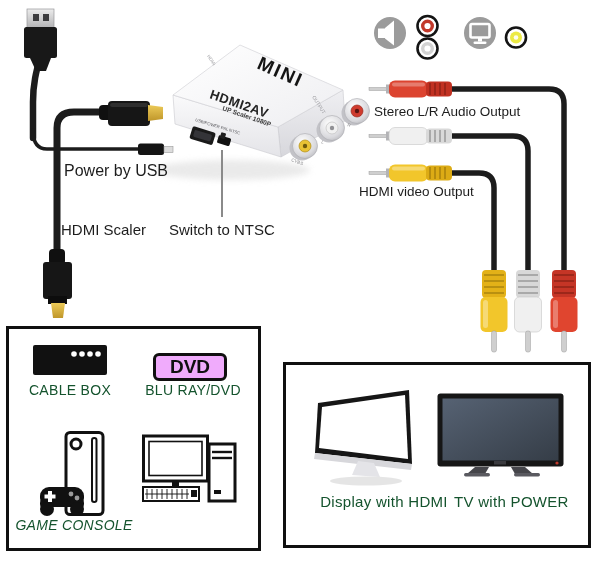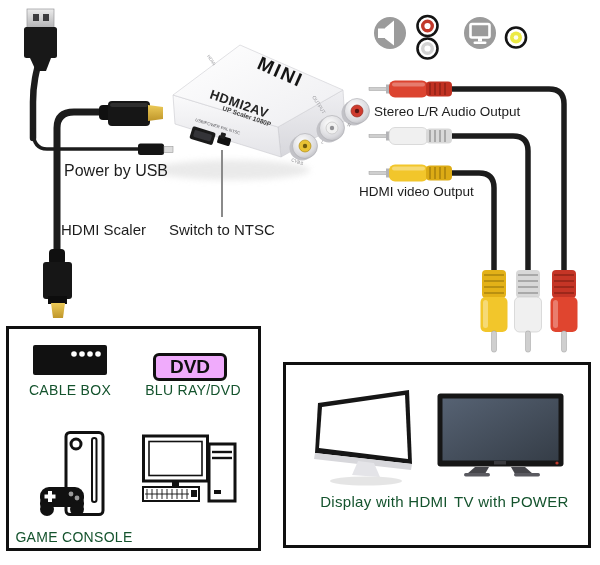--- a/index.html
+++ b/index.html
@@ -282,21 +282,21 @@
         <rect x="2" y="66" width="14" height="13" rx="6" fill="#111"></rect>
         <rect x="32" y="66" width="14" height="13" rx="6" fill="#111"></rect>
         <circle cx="9" cy="78" r="7" fill="#111"></circle>
           <circle cx="39" cy="78" r="7" fill="#111"></circle>
         <rect x="10" y="60" width="4" height="11" fill="#fff"></rect>
         <rect x="6.5" y="63.5" width="11" height="4" fill="#fff"></rect>
         <circle cx="33" cy="63" r="2.4" fill="#9a9a9a"></circle>
           <circle cx="39" cy="67" r="2.4" fill="#9a9a9a"></circle>
       </svg>
     </div>
-    <div class="box-caption" style="left:2px;top:200px;width:126px;">GAME CONSOLE</div>
+    <div class="box-caption" style="left:2px;top:188px;width:126px;font-style:italic;">GAME CONSOLE</div>
 
     <div class="icon-wrap" style="left:133px;top:105px;">
       <svg width="96" height="70" viewBox="0 0 96 70">
         <rect x="1.5" y="2" width="64" height="45" fill="#fff" stroke="#111" stroke-width="3"></rect>
         <rect x="7" y="7.5" width="53" height="34" fill="#fff" stroke="#111" stroke-width="1.6"></rect>
         <rect x="30" y="47" width="7" height="5" fill="#111"></rect>
         <rect x="1" y="53" width="56" height="14" fill="#fff" stroke="#111" stroke-width="2"></rect>
         <g stroke="#111" stroke-width="0.9">
           <line x1="5" y1="55" x2="5" y2="65"></line>
             <line x1="10" y1="55" x2="10" y2="65"></line>

